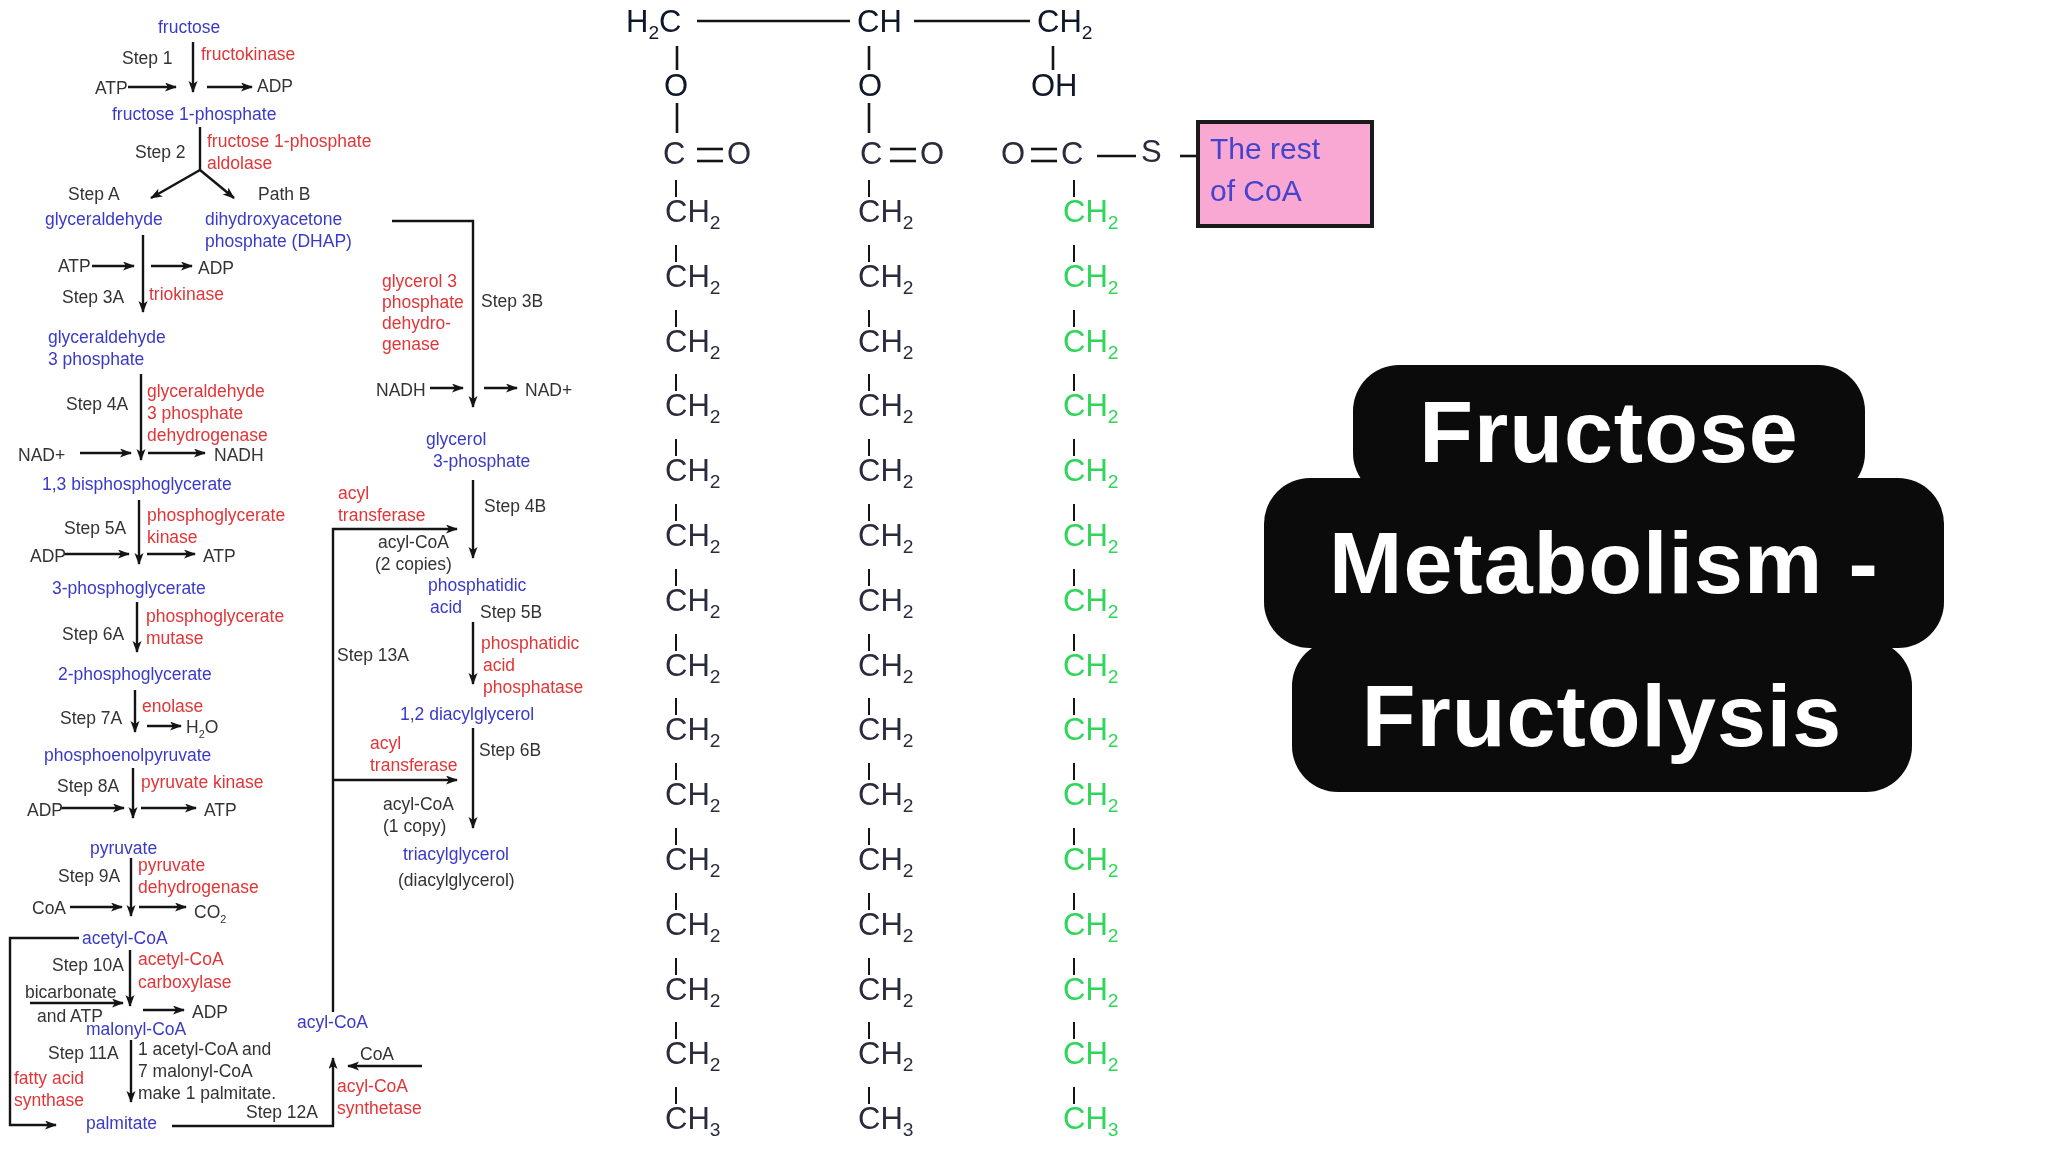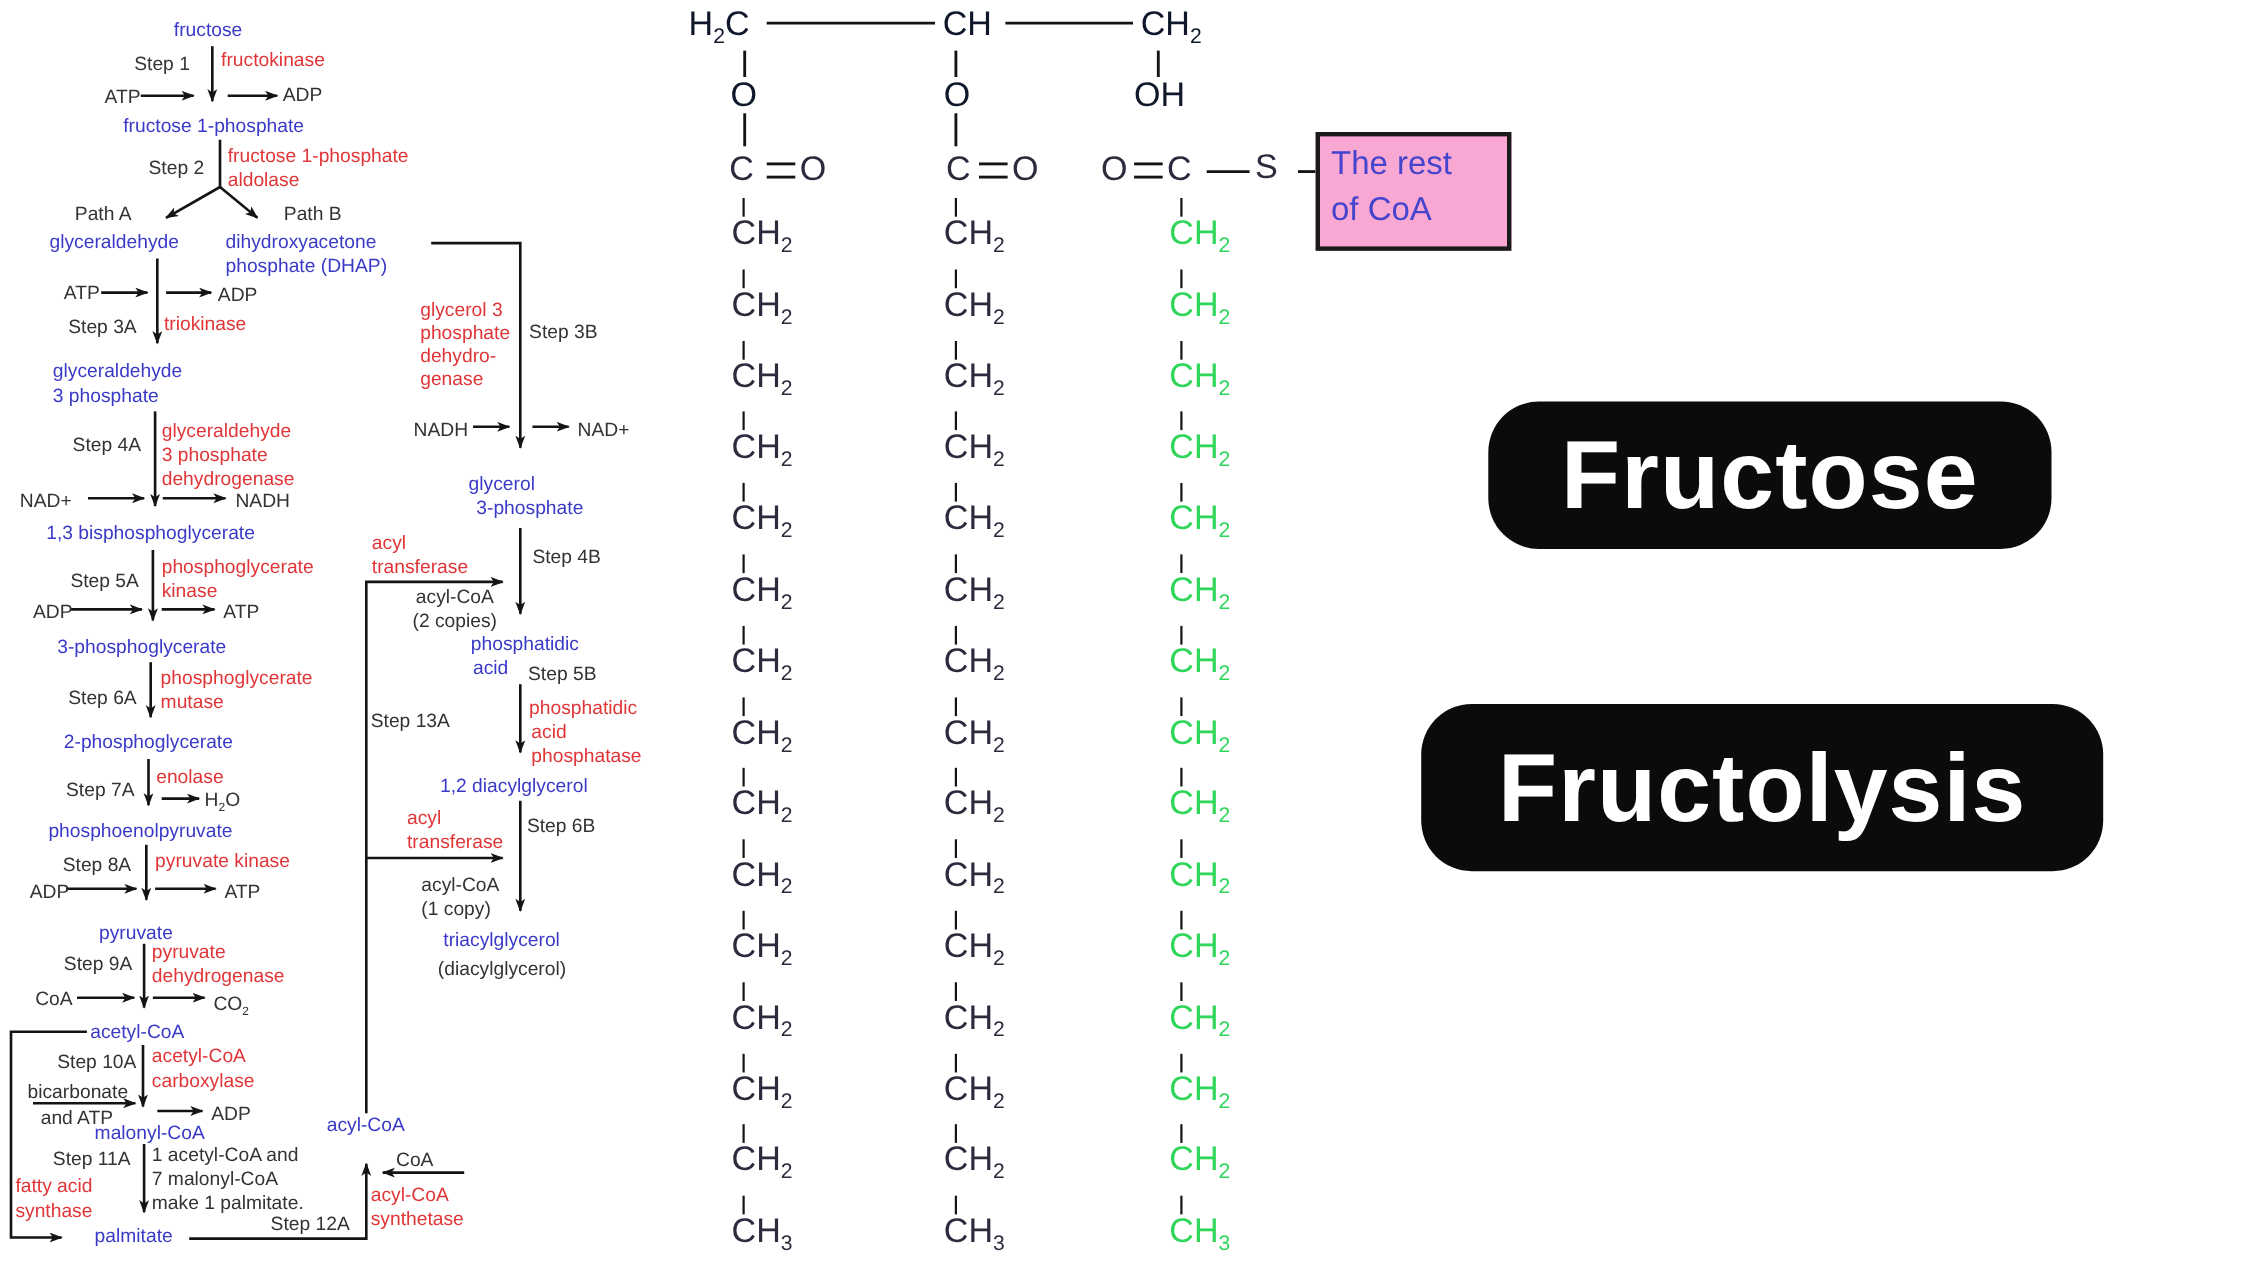--- a/index.html
+++ b/index.html
@@ -104,21 +104,21 @@
 
   <div class="lbl blue" style="left:158px;top:17px">fructose</div>
   <div class="lbl dk" style="left:122px;top:48px">Step 1</div>
   <div class="lbl red" style="left:201px;top:44px">fructokinase</div>
   <div class="lbl dk" style="left:95px;top:78px">ATP</div>
   <div class="lbl dk" style="left:257px;top:76px">ADP</div>
   <div class="lbl blue" style="left:112px;top:104px">fructose 1-phosphate</div>
   <div class="lbl dk" style="left:135px;top:142px">Step 2</div>
   <div class="lbl red" style="left:207px;top:131px">fructose 1-phosphate</div>
   <div class="lbl red" style="left:207px;top:153px">aldolase</div>
-  <div class="lbl dk" style="left:68px;top:184px">Path A</div>
+  <div class="lbl dk" style="left:68px;top:184px">Step A</div>
   <div class="lbl dk" style="left:258px;top:184px">Path B</div>
   <div class="lbl blue" style="left:45px;top:209px">glyceraldehyde</div>
   <div class="lbl blue" style="left:205px;top:209px">dihydroxyacetone</div>
   <div class="lbl blue" style="left:205px;top:231px">phosphate (DHAP)</div>
   <div class="lbl dk" style="left:58px;top:256px">ATP</div>
   <div class="lbl dk" style="left:198px;top:258px">ADP</div>
   <div class="lbl dk" style="left:62px;top:287px">Step 3A</div>
   <div class="lbl red" style="left:149px;top:284px">triokinase</div>
   <div class="lbl blue" style="left:48px;top:327px">glyceraldehyde</div>
   <div class="lbl blue" style="left:48px;top:349px">3 phosphate</div>
@@ -406,17 +406,20 @@
     </div>
 
   <div id="coa-box">
     <div>The rest</div>
     <div>of CoA</div>
   </div>
 
   <div class="badge-rect" id="badge-r1">
     <span>Fructose</span>
   </div>
+  <div class="badge-rect" id="badge-r2">
+    <span>Metabolism -</span>
+  </div>
   <div class="badge-rect" id="badge-r3">
     <span>Fructolysis</span>
   </div>
 
 </div>
 
 </body></html>

